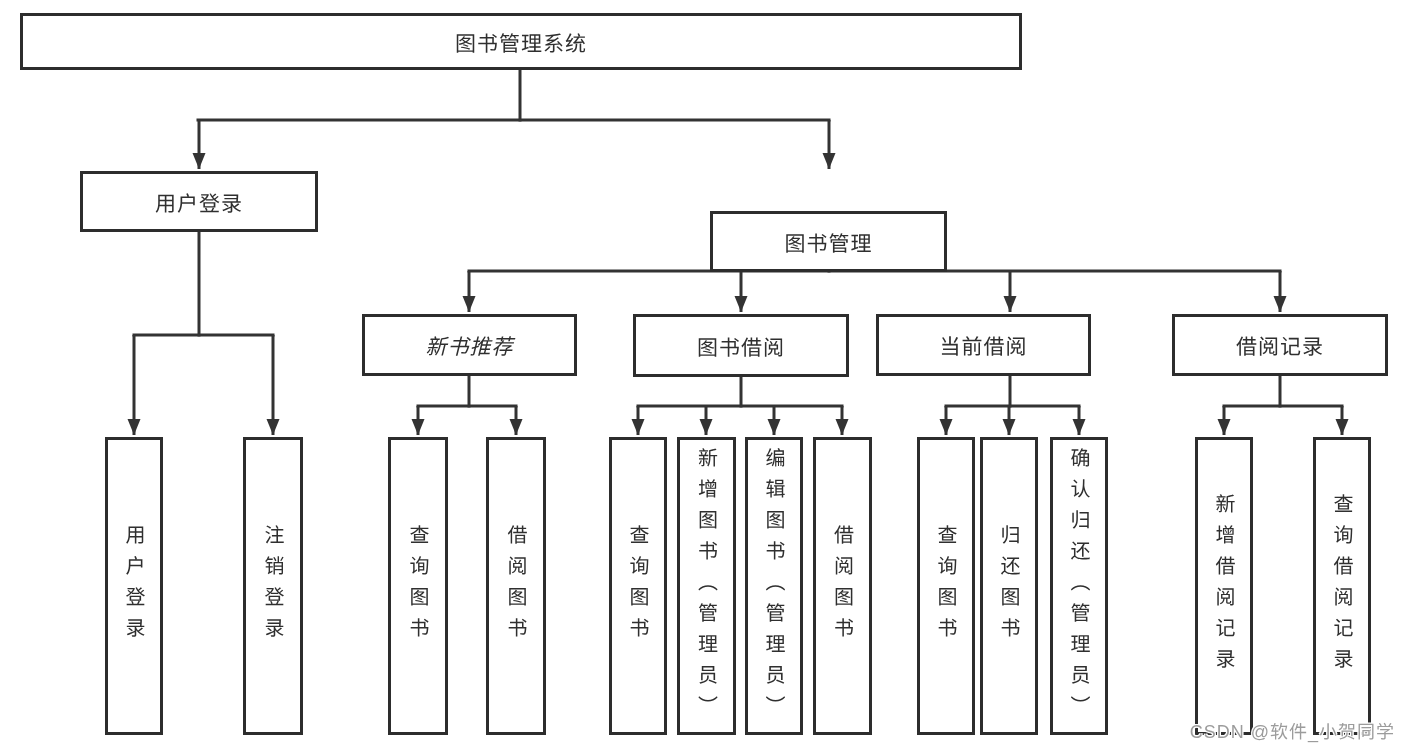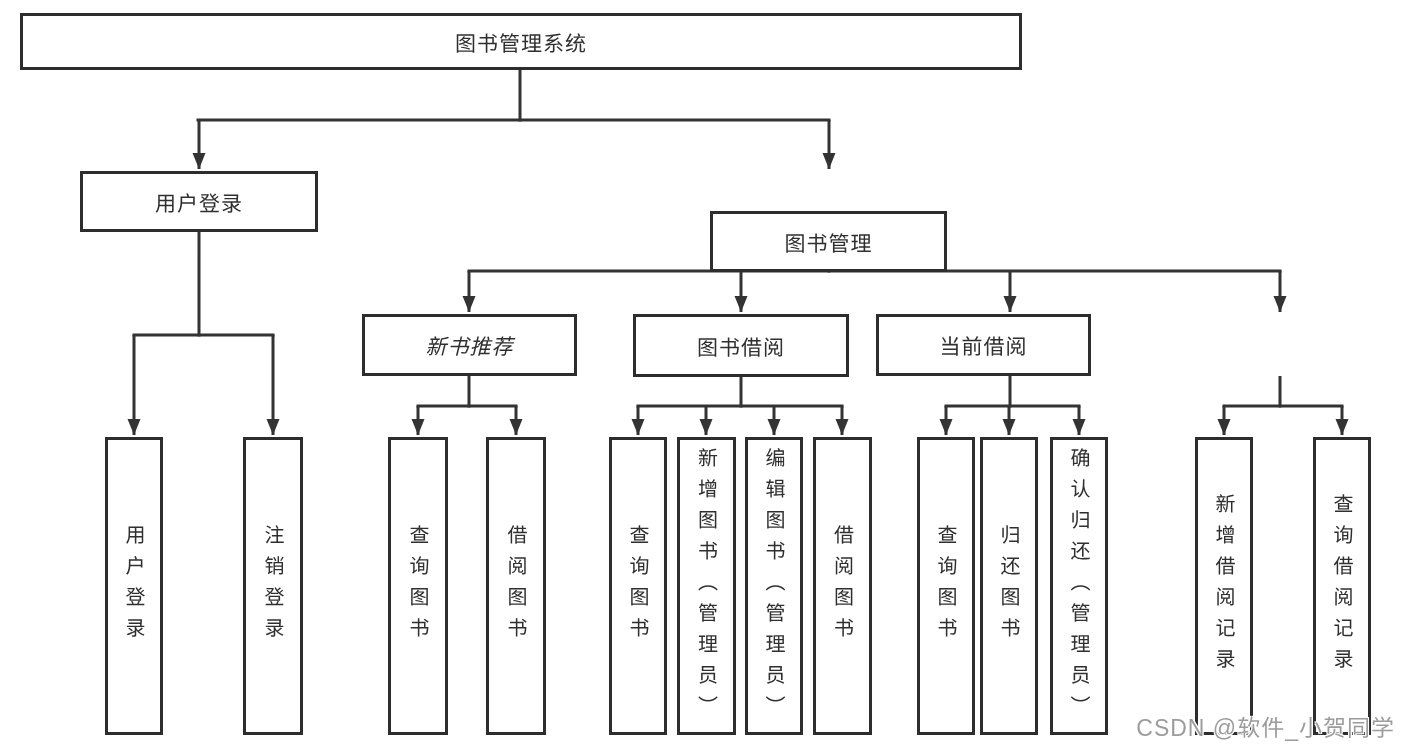--- a/index.html
+++ b/index.html
@@ -33,21 +33,21 @@
     writing-mode: vertical-rl;
     text-orientation: mixed;
     letter-spacing: 11px;
     line-height: 1;
     white-space: nowrap;
   }
   .watermark {
     position: absolute;
     right: 10px;
     bottom: 4px;
-    font-size: 23px;
+    font-size: 18px;
     color: #9c9c9c;
     letter-spacing: 1px;
     text-shadow: 1px 1px 0 #ffffff, -1px -1px 0 #ffffff, 1px -1px 0 #ffffff, -1px 1px 0 #ffffff;
     z-index: 5;
   }
 </style>
 </head>
 <body>
 
 <div id="canvas">
@@ -124,20 +124,23 @@
 
   <div class="box h" style="left:362px; top:314px; width:215px; height:62px;font-style:italic;">
     <span>新书推荐</span>
   </div>
   <div class="box h" style="left:633px; top:314px; width:216px; height:63px;">
     <span>图书借阅</span>
   </div>
   <div class="box h" style="left:876px; top:314px; width:215px; height:62px;">
     <span>当前借阅</span>
   </div>
+  <div class="box h" style="left:1172px; top:314px; width:216px; height:62px;">
+    <span>借阅记录</span>
+  </div>
 
   <div class="box v" style="left:105px; top:437px; width:58px; height:298px;">
     <span>用户登录</span>
   </div>
   <div class="box v" style="left:243px; top:437px; width:60px; height:298px;">
     <span>注销登录</span>
   </div>
 
   <div class="box v" style="left:388px; top:437px; width:60px; height:298px;">
     <span>查询图书</span>

